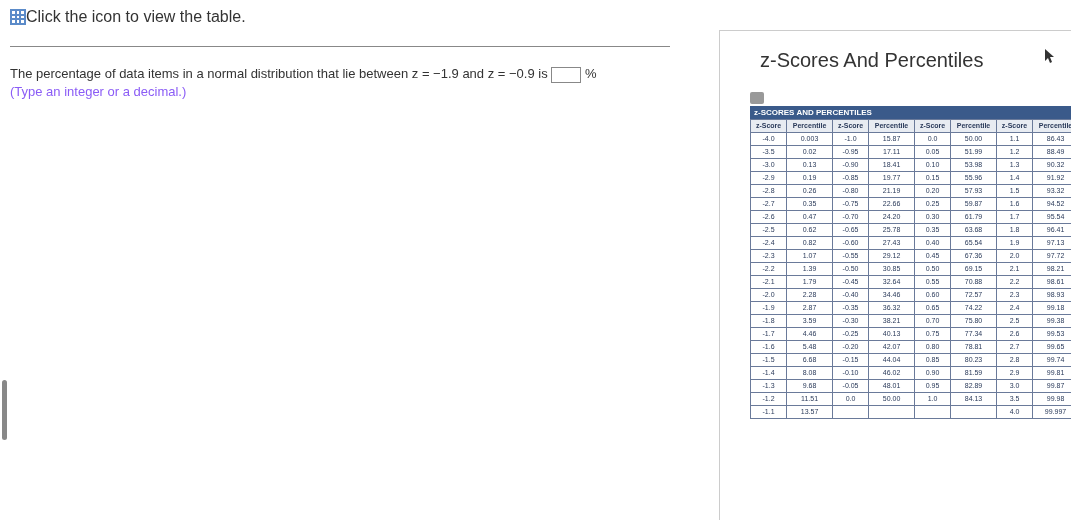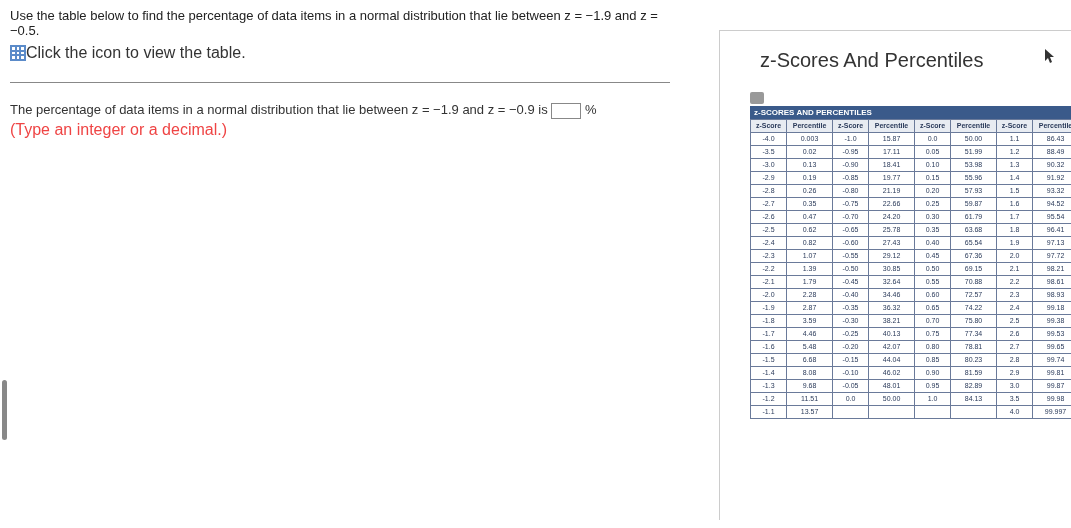--- a/index.html
+++ b/index.html
@@ -55,22 +55,22 @@
   }
   .input-box {
     display: inline-block;
     width: 30px;
     height: 16px;
     border: 1px solid #888;
     background: #fff;
     vertical-align: middle;
   }
   .hint {
-    color: #ef4444;
-    font-size: 16px;
+    color: #8b5cf6;
+    font-size: 13px;
   }
   .popup {
     position: absolute;
     left: 719px;
     top: 30px;
     width: 380px;
     height: 490px;
     background: #fff;
     border-left: 1px solid #ccc;
     border-top: 1px solid #ccc;
@@ -129,21 +129,20 @@
     width: 5px;
     height: 60px;
     background: #888;
     border-radius: 3px;
   }
 </style>
 </head>
 <body>
 
 <div class="left-panel">
-  <div class="question-row">Use the table below to find the percentage of data items in a normal distribution that lie between z = −1.9 and z = −0.5.</div>
   <div class="click-row">
     <div class="table-icon">
       <span></span>
         <span></span>
         <span></span>
       <span></span>
         <span></span>
         <span></span>
       <span></span>
         <span></span>

